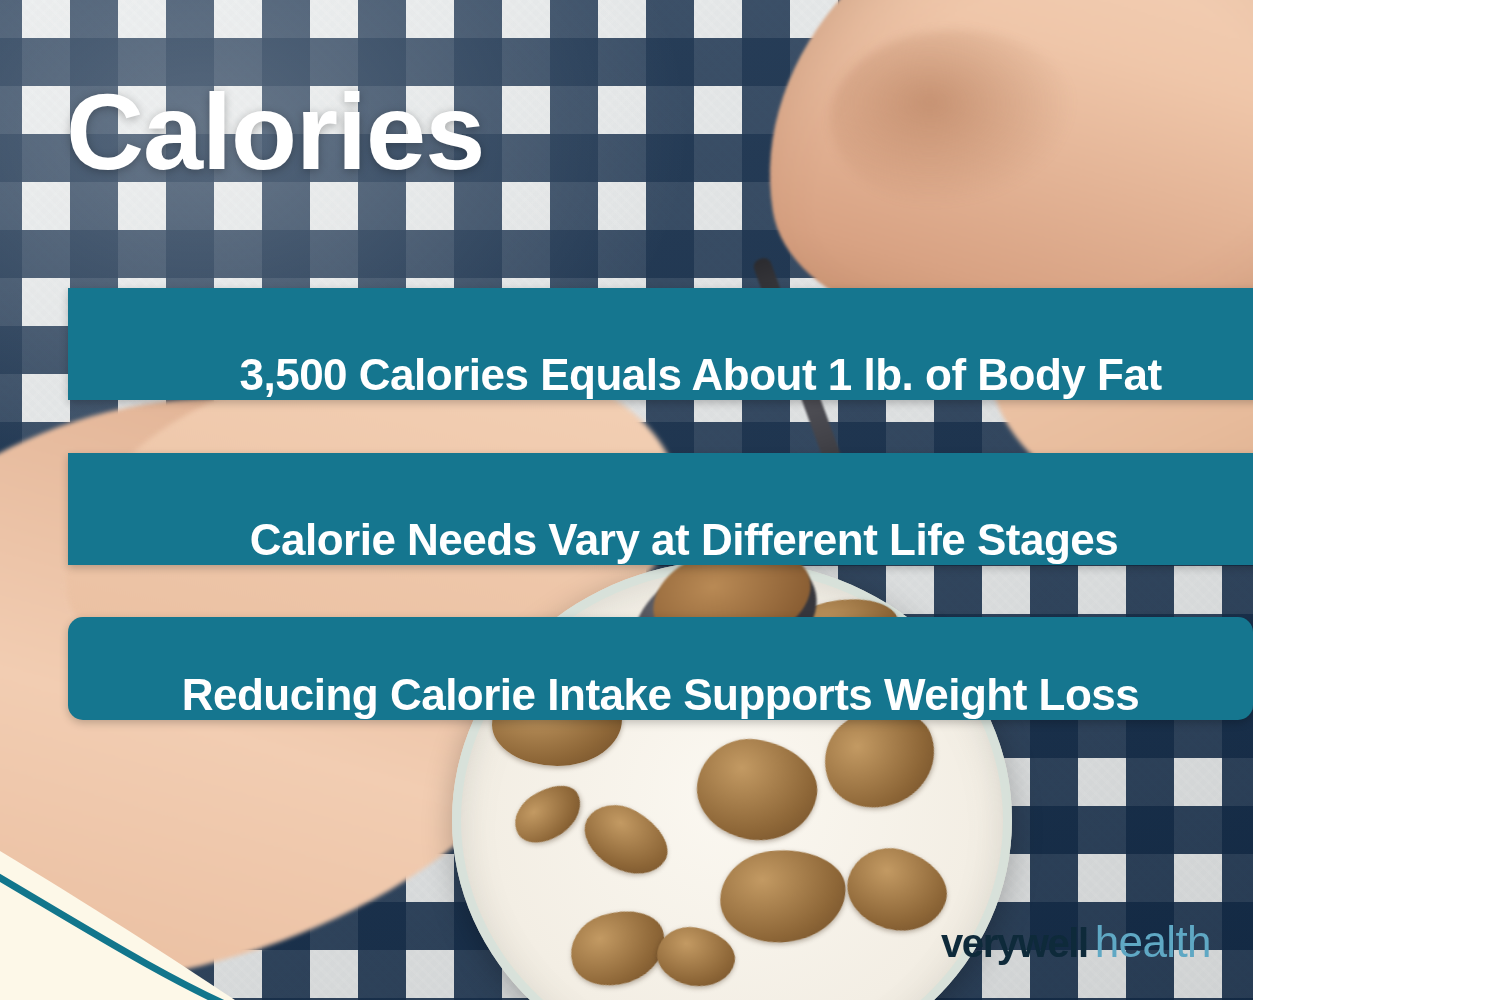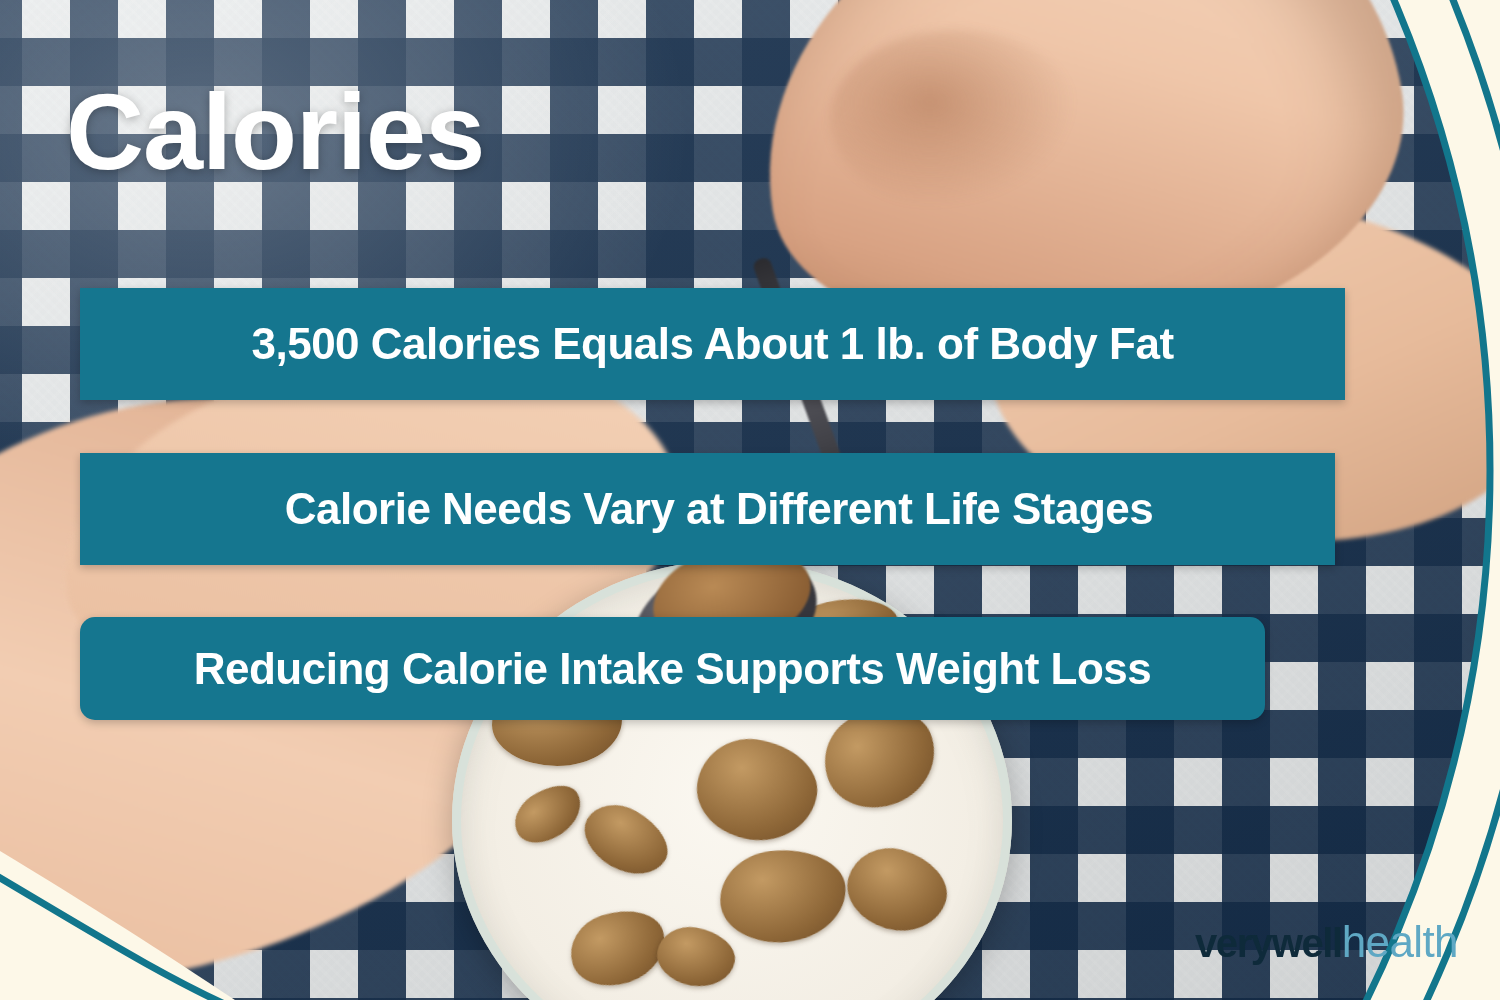--- a/index.html
+++ b/index.html
@@ -2,21 +2,21 @@
 <html><head>
 <meta charset="utf-8">
 <style>
   html, body {
     margin: 0;
     padding: 0;
     background: #ffffff;
   }
   #stage {
     position: relative;
-    width: 1500px;
+    width: 1253px;
     height: 1000px;
     overflow: hidden;
     background: #FDF8E8;
     font-family: "Liberation Sans", sans-serif;
   }
 
   
   .photo-clip {
     position: absolute;
     inset: 0;
@@ -176,45 +176,46 @@
     font-weight: 700;
     color: #ffffff;
     letter-spacing: -1px;
     line-height: 1;
     text-shadow: 0 2px 10px rgba(0,0,0,0.28);
   }
 
   
   .bar {
     position: absolute;
-    left: 80px;
+    left: 68px;
     background: #15768F;
     display: flex;
-    align-items: center;
+    align-items: flex-end;
     box-shadow: 0 3px 8px rgba(0,0,0,0.22);
   }
   .bar-text {
     color: #ffffff;
     font-weight: 700;
     font-size: 44px;
     letter-spacing: -0.5px;
     white-space: nowrap;
     width: 100%;
     text-align: center;
   }
   #bar-1 { top: 288px;  width: 1265px; height: 112px; }
-  #bar-2 { top: 453px;  width: 1232px; height: 112px; padding-left: 23px; }
+  #bar-2 { top: 453px;  width: 1232px; height: 112px; }
   #bar-3 { top: 617px;  width: 1185px; height: 103px; border-radius: 15px; }
 
   
   .logo {
     position: absolute;
     right: 42px; bottom: 36px;
     display: flex;
     align-items: baseline;
+    gap: 7px;
     line-height: 1;
   }
   .logo-very {
     font-size: 40px;
     font-weight: 700;
     color: #0E2A3A;
     letter-spacing: -1.4px;
   }
   .logo-health {
     font-size: 44px;

